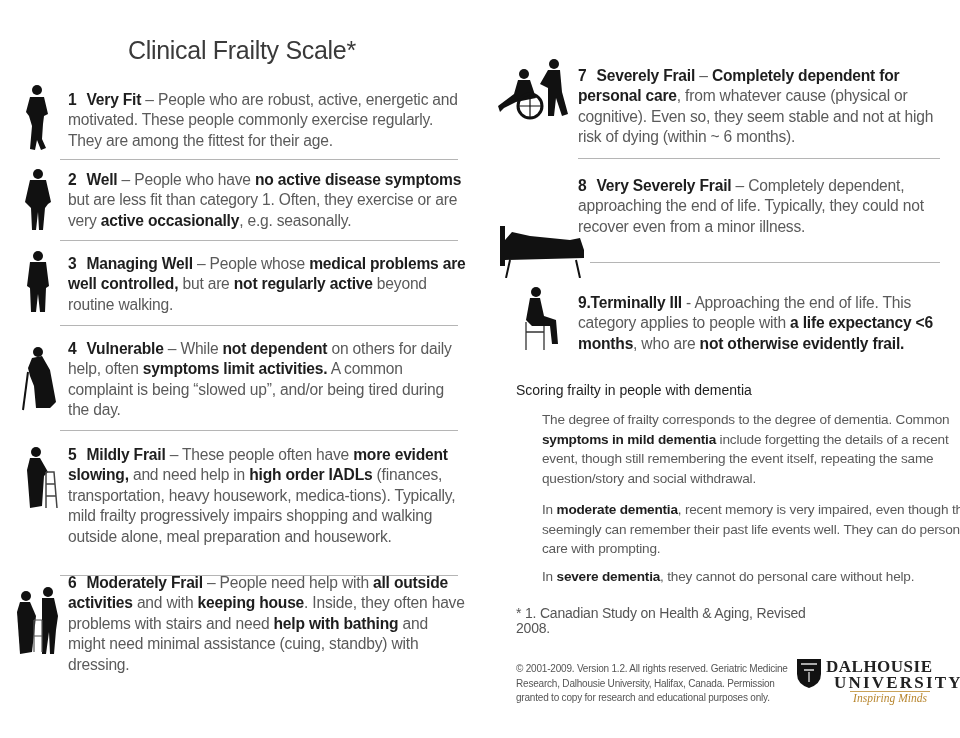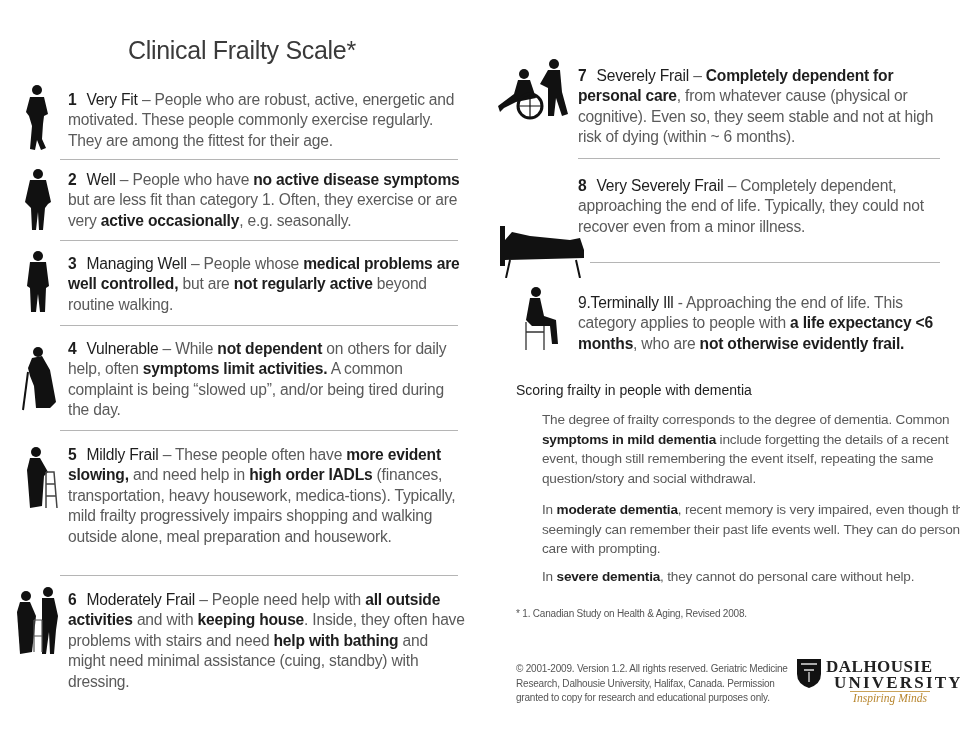--- a/index.html
+++ b/index.html
@@ -2,26 +2,26 @@
 <html><head>
 <meta charset="utf-8">
 <style>
   html, body { margin: 0; padding: 0; background: #ffffff; }
   body { width: 960px; height: 738px; position: relative; overflow: hidden;
          font-family: "Liberation Sans", sans-serif; color: #555555; }
   .title { position: absolute; left: 128px; top: 36px; font-size: 25px; color: #3a3a3a; letter-spacing: -0.3px; }
   .entry { position: absolute; font-size: 15.6px; line-height: 20.4px; color: #5a5a5a; letter-spacing: -0.2px; }
   .entry b, .sec b { color: #1e1e1e; font-weight: bold; }
   .num { color: #1e1e1e; font-weight: bold; margin-right: 10px; }
-  .hd { color: #1e1e1e; font-weight: normal; }
+  .hd { color: #1e1e1e; font-weight: bold; }
   .divider { position: absolute; height: 1px; background: #b5b5b5; }
   .icon { position: absolute; }
   .sec { position: absolute; left: 516px; width: 440px; font-size: 13.6px; line-height: 19.6px; color: #5a5a5a; letter-spacing: -0.2px; margin-left: 26px; }
   .sec-h { position: absolute; left: 516px; top: 382px; font-size: 14px; color: #1e1e1e; }
-  .fn { position: absolute; left: 516px; font-size: 10px; line-height: 15.4px; color: #555; letter-spacing: -0.2px; }
+  .fn { position: absolute; left: 516px; font-size: 14px; line-height: 15.4px; color: #555; letter-spacing: -0.2px; }
   .logo { position: absolute; left: 796px; top: 656px; width: 140px; height: 50px; }
   .logo-name { position: absolute; left: 30px; top: 2px; font-family: "Liberation Serif", serif; font-weight: bold; font-size: 17px; color: #222; letter-spacing: 0.5px; line-height: 17px; }
   .logo-uni { position: absolute; left: 30px; top: 20px; font-family: "Liberation Serif", serif; font-weight: bold; font-size: 17px; color: #222; letter-spacing: 2.2px; line-height: 14px; margin-left: 8px; }
   .logo-tag { position: absolute; left: 54px; top: 35px; font-family: "Liberation Serif", serif; font-style: italic; font-size: 11.5px; color: #b8862e; border-top: 1px solid #c9a35a; padding-top: 0px; width: 80px; text-align: center; }
 </style>
 </head>
 <body>
 
 <div class="title">Clinical Frailty Scale*</div>
 
@@ -72,21 +72,21 @@
 </div>
 <div class="divider" style="left:60px;top:575px;width:398px"></div>
 
 <svg class="icon" style="left:14px;top:586px" width="48" height="72" viewBox="0 0 48 72">
   <circle cx="12" cy="10" r="5" fill="#111"></circle>
     <path d="M6 16 L16 16 L22 30 L18 66 L6 68 L4 40 L3 26 Z" fill="#111"></path>
     <circle cx="34" cy="6" r="5" fill="#111"></circle>
     <path d="M28 12 L40 12 L44 30 L42 44 L40 68 L36 68 L35 46 L32 68 L28 68 L28 40 Z" fill="#111"></path>
     <path d="M20 34 L28 34 M20 34 L20 66 M28 34 L28 66 M20 50 L28 50" stroke="#555" stroke-width="1.2" fill="none"></path>
 </svg>
-<div class="entry" style="left:68px;top:590px;width:400px">
+<div class="entry" style="left:68px;top:573px;width:400px">
   <span class="num">6</span><span class="hd">Moderately Frail</span><span> – People need help with </span><b>all outside activities</b><span> and with </span><b>keeping house</b><span>. Inside, they often have problems with stairs and need </span><b>help with bathing</b><span> and might need minimal assistance (cuing, standby) with dressing.</span>
 </div>
 
 <svg class="icon" style="left:496px;top:58px" width="80" height="64" viewBox="0 0 80 64">
   <circle cx="58" cy="6" r="5" fill="#111"></circle>
     <path d="M52 12 L64 12 L66 34 L72 56 L66 58 L60 40 L58 58 L52 58 L52 30 L44 26 Z" fill="#111"></path>
     <circle cx="28" cy="16" r="5" fill="#111"></circle>
     <path d="M22 22 L34 22 L40 40 L20 44 L8 50 L4 54 L2 48 L18 36 Z" fill="#111"></path>
     <circle cx="34" cy="48" r="12" fill="none" stroke="#111" stroke-width="3"></circle>
     <path d="M34 36 L34 60 M22 48 L46 48" stroke="#111" stroke-width="1.2"></path>

